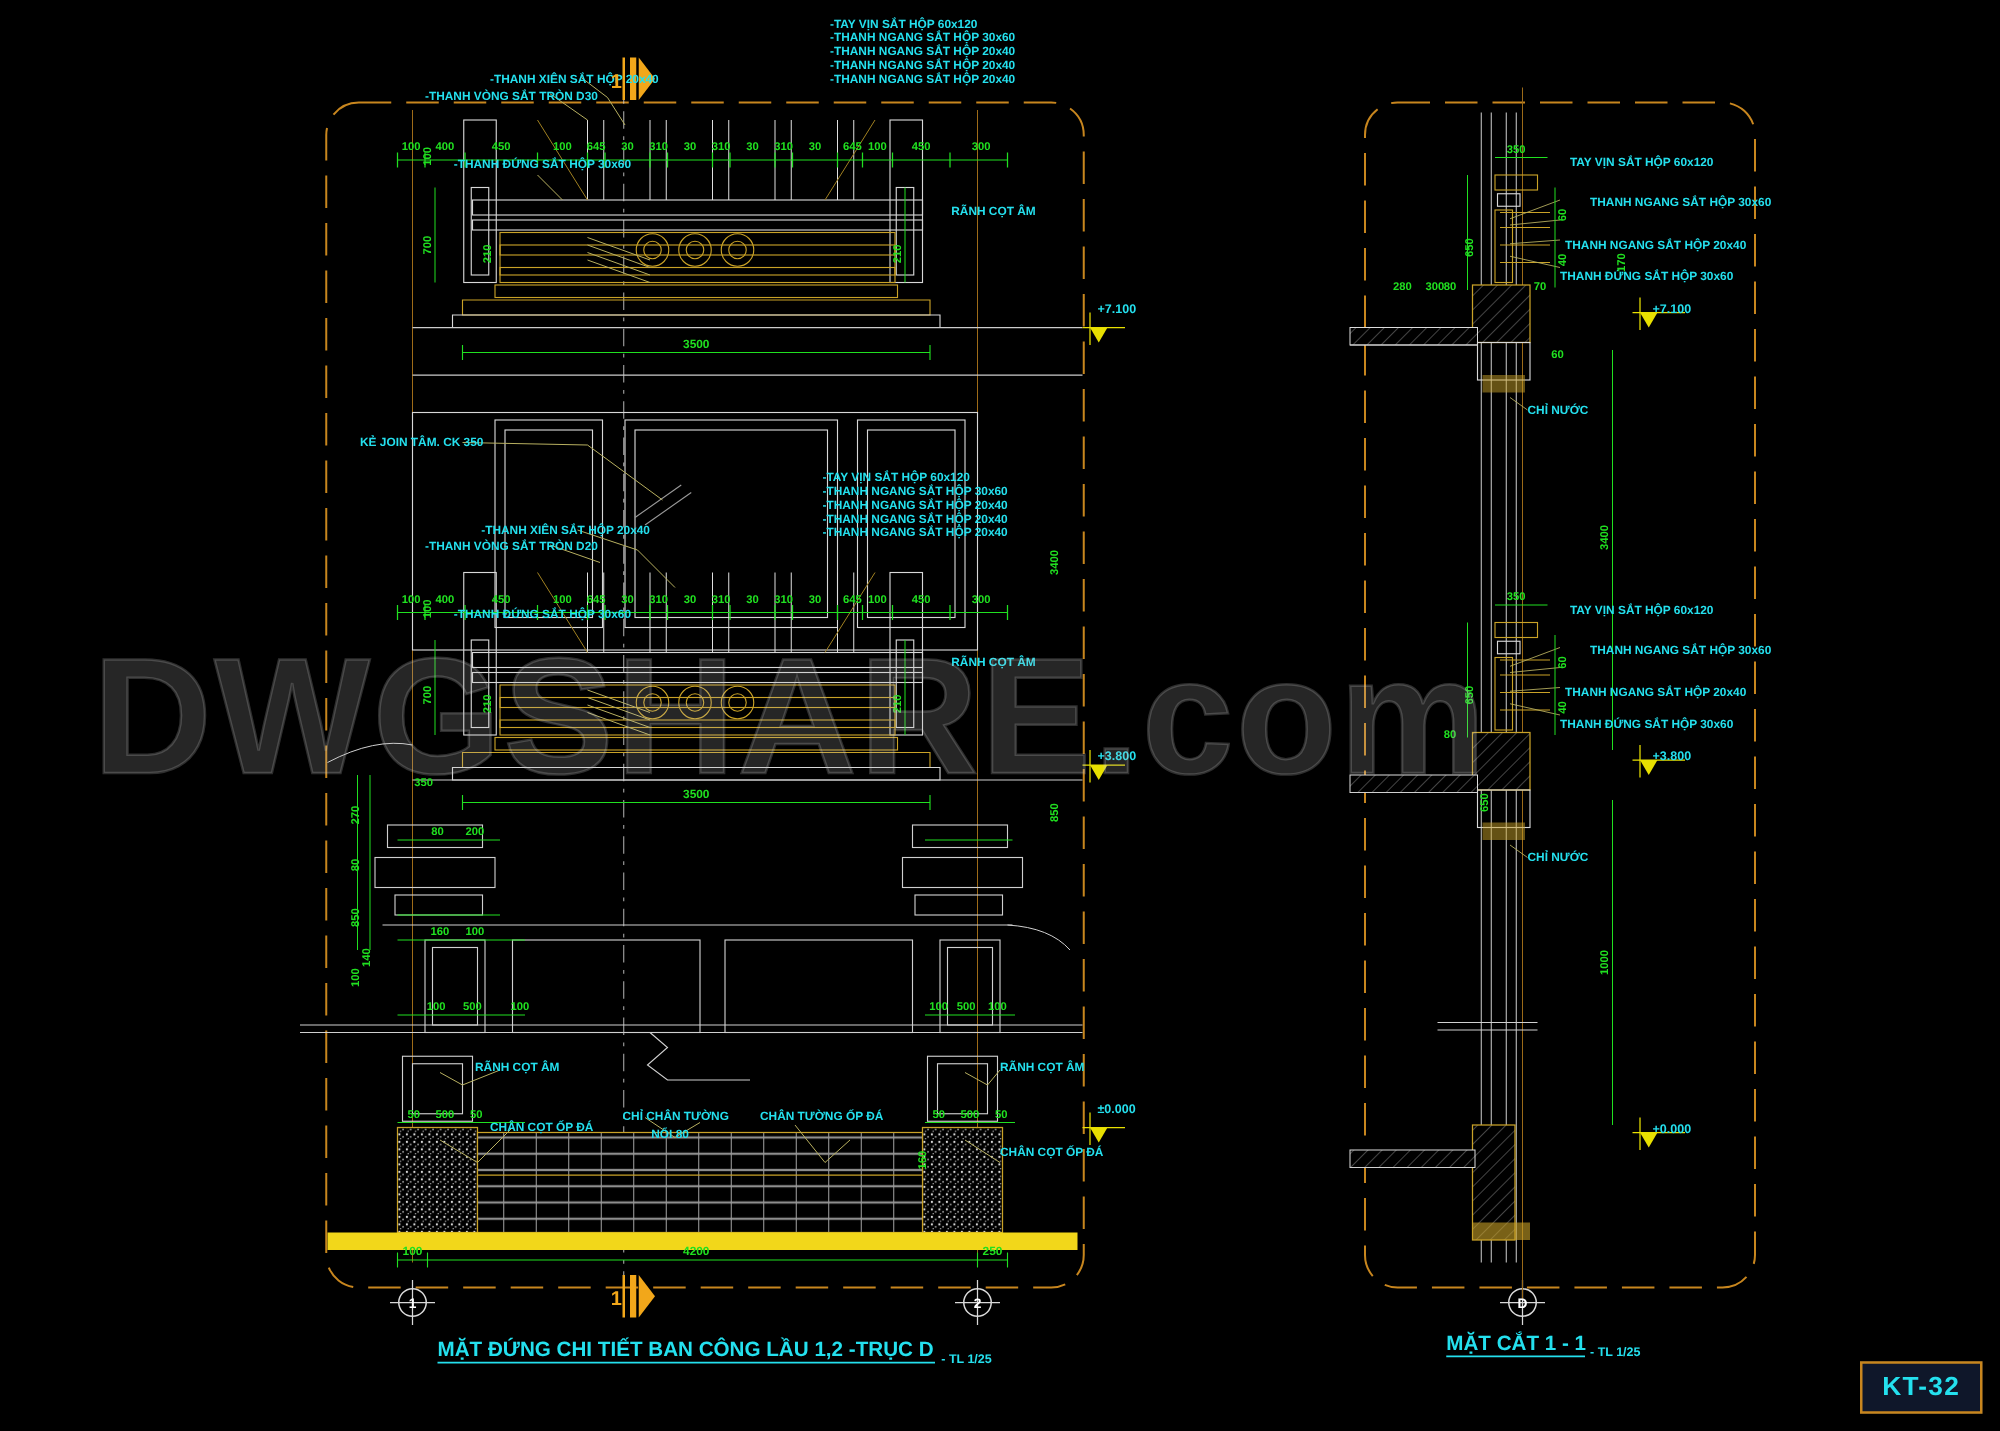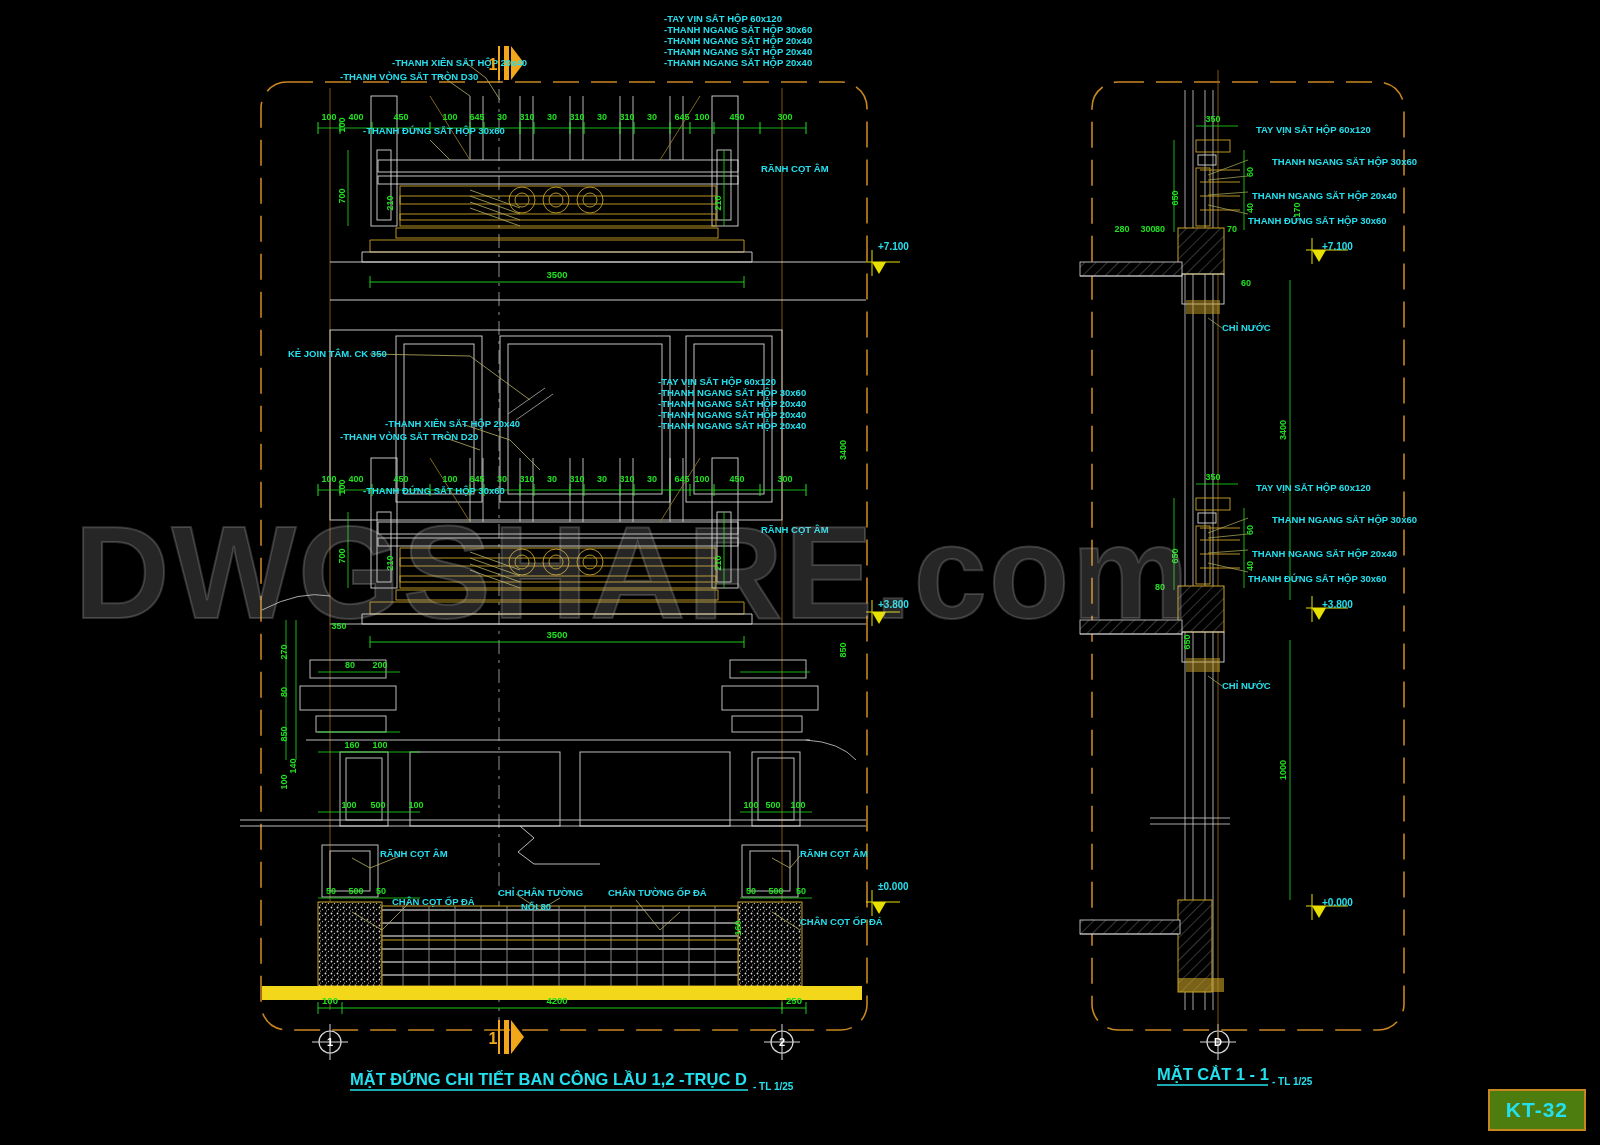--- a/index.html
+++ b/index.html
@@ -7,21 +7,21 @@
        font-family:"Liberation Sans",sans-serif;}
   #stage{position:absolute;inset:0;background:#000;}
   svg#cad{position:absolute;left:0;top:0;width:1600px;height:1145px;}
   .wm{position:absolute;left:0;top:0;width:1265px;height:1145px;
       display:flex;align-items:center;justify-content:center;
       pointer-events:none;}
   .wm span{font-family:"Liberation Sans",sans-serif;font-weight:bold;
       font-size:132px;letter-spacing:2px;color:rgba(190,190,190,0.20);
       -webkit-text-stroke:2px rgba(210,210,210,0.22);}
   .kt{position:absolute;right:14px;bottom:14px;border:2px solid #c8861e;
-      background:#4d7c0f;color:#24e0ee;font-weight:bold;font-size:21px;
+      background:#0f172a;color:#24e0ee;font-weight:bold;font-size:21px;
       padding:7px 16px;letter-spacing:1px;}
 </style>
 </head>
 <body>
 
 <div id="stage">
 
 <svg id="cad" viewBox="0 0 1600 1145">
   <defs>
     <pattern id="hatchStone" width="6" height="6" patternUnits="userSpaceOnUse">

